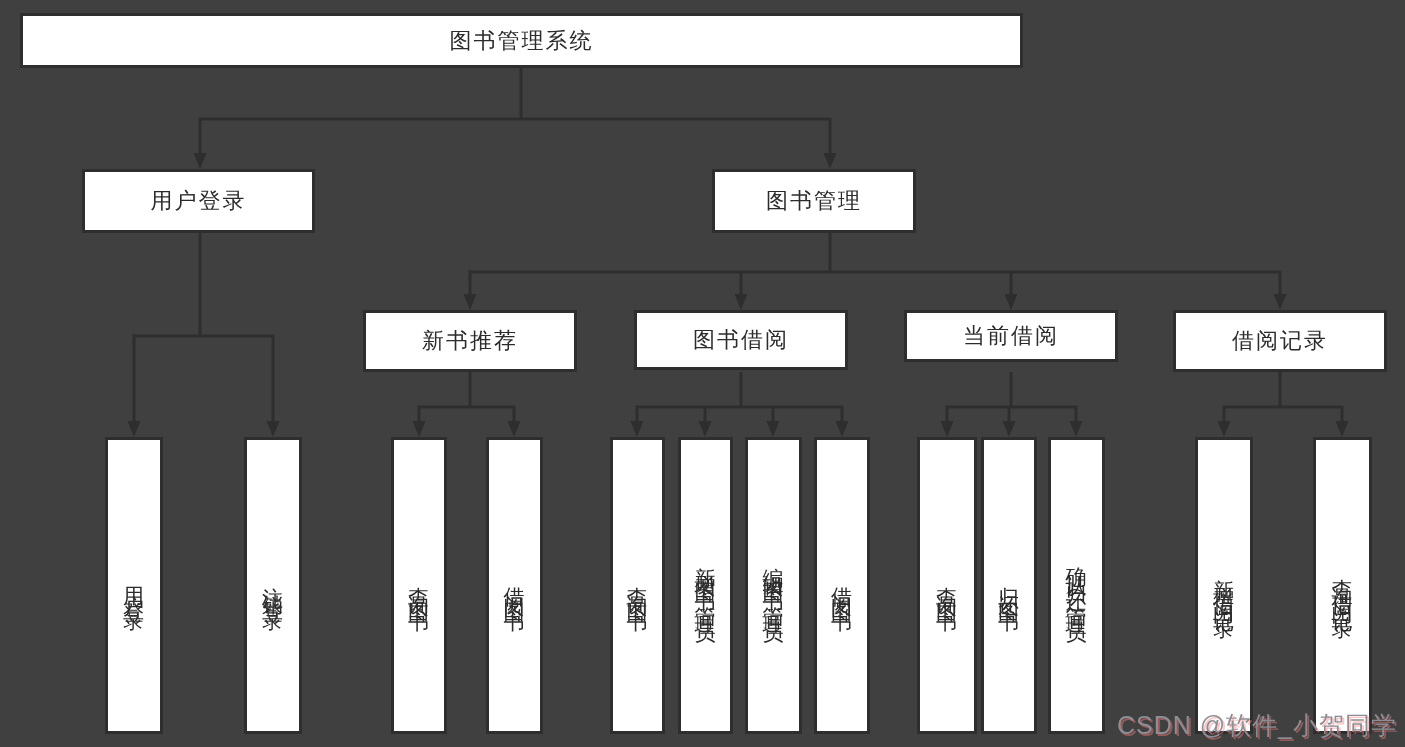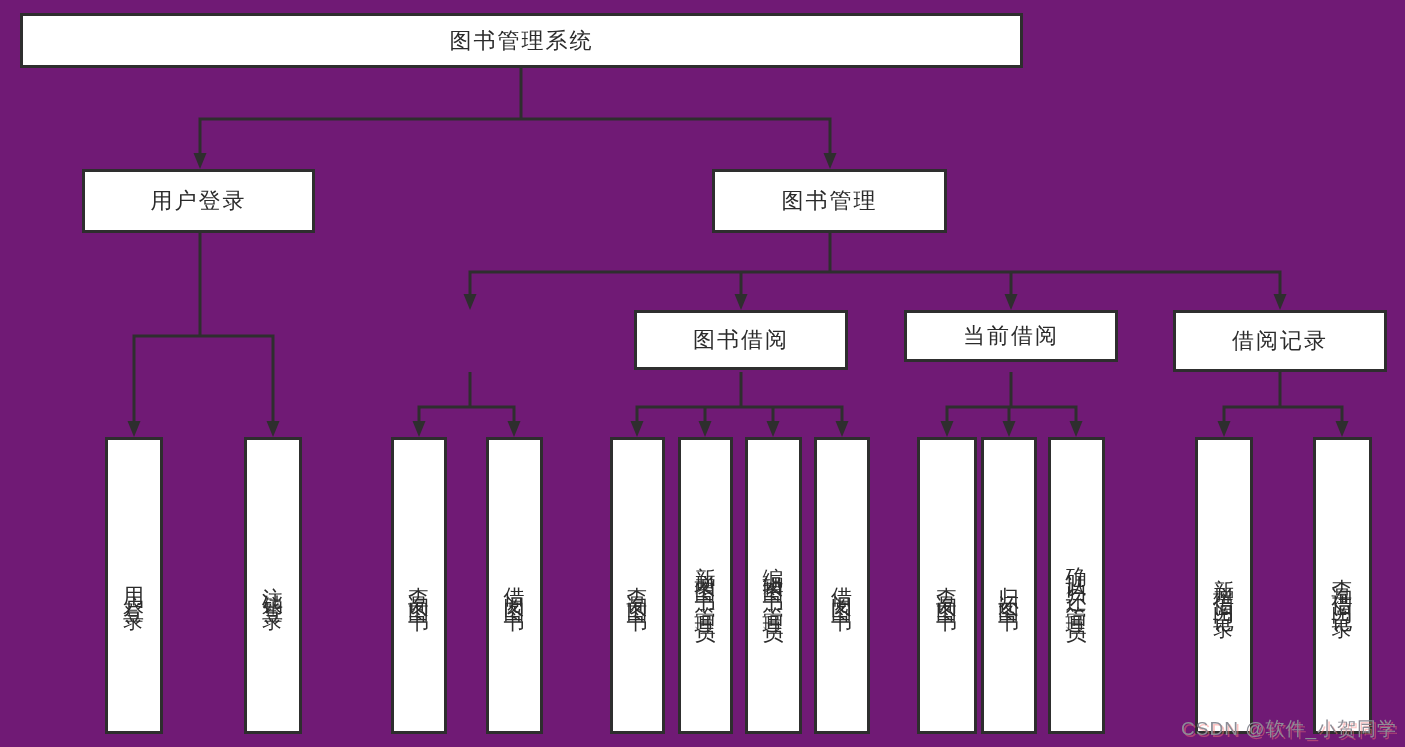--- a/index.html
+++ b/index.html
@@ -5,21 +5,21 @@
   html, body {
     margin: 0;
     padding: 0;
     background: #ffffff;
     font-family: "Liberation Sans", "DejaVu Sans", sans-serif;
   }
   .canvas {
     position: relative;
     width: 1405px;
     height: 747px;
-    background: #701a75;
+    background: #404040;
     overflow: hidden;
   }
   .connectors {
     position: absolute;
     left: 0;
     top: 0;
     width: 1405px;
     height: 747px;
     pointer-events: none;
   }
@@ -45,21 +45,21 @@
     writing-mode: vertical-rl;
     text-orientation: upright;
     letter-spacing: 8px;
     line-height: 1;
     white-space: nowrap;
   }
   .watermark {
     position: absolute;
     right: 8px;
     bottom: 5px;
-    font-size: 19px;
+    font-size: 25px;
     color: #8d8d96;
     text-shadow: 2px 2px 0 rgba(250, 120, 120, 0.45);
     letter-spacing: 1px;
     z-index: 3;
     white-space: nowrap;
     margin-top: 48px;
   }
 </style>
 </head>
 <body>
@@ -106,24 +106,27 @@
     </g>
   </svg>
 
   <div class="node" style="left:20px;top:13px;width:1003px;height:55px">
     <span class="hlabel">图书管理系统</span>
   </div>
 
   <div class="node" style="left:82px;top:169px;width:233px;height:64px">
     <span class="hlabel">用户登录</span>
   </div>
-  <div class="node" style="left:712px;top:169px;width:235px;height:64px">
+  <div class="node" style="left:712px;top:169px;width:204px;height:64px">
     <span class="hlabel">图书管理</span>
   </div>
 
+  <div class="node" style="left:363px;top:310px;width:214px;height:62px">
+    <span class="hlabel">新书推荐</span>
+  </div>
   <div class="node" style="left:634px;top:310px;width:214px;height:60px">
     <span class="hlabel">图书借阅</span>
   </div>
   <div class="node" style="left:904px;top:310px;width:214px;height:52px">
     <span class="hlabel">当前借阅</span>
   </div>
   <div class="node" style="left:1173px;top:310px;width:214px;height:62px">
     <span class="hlabel">借阅记录</span>
   </div>
 

